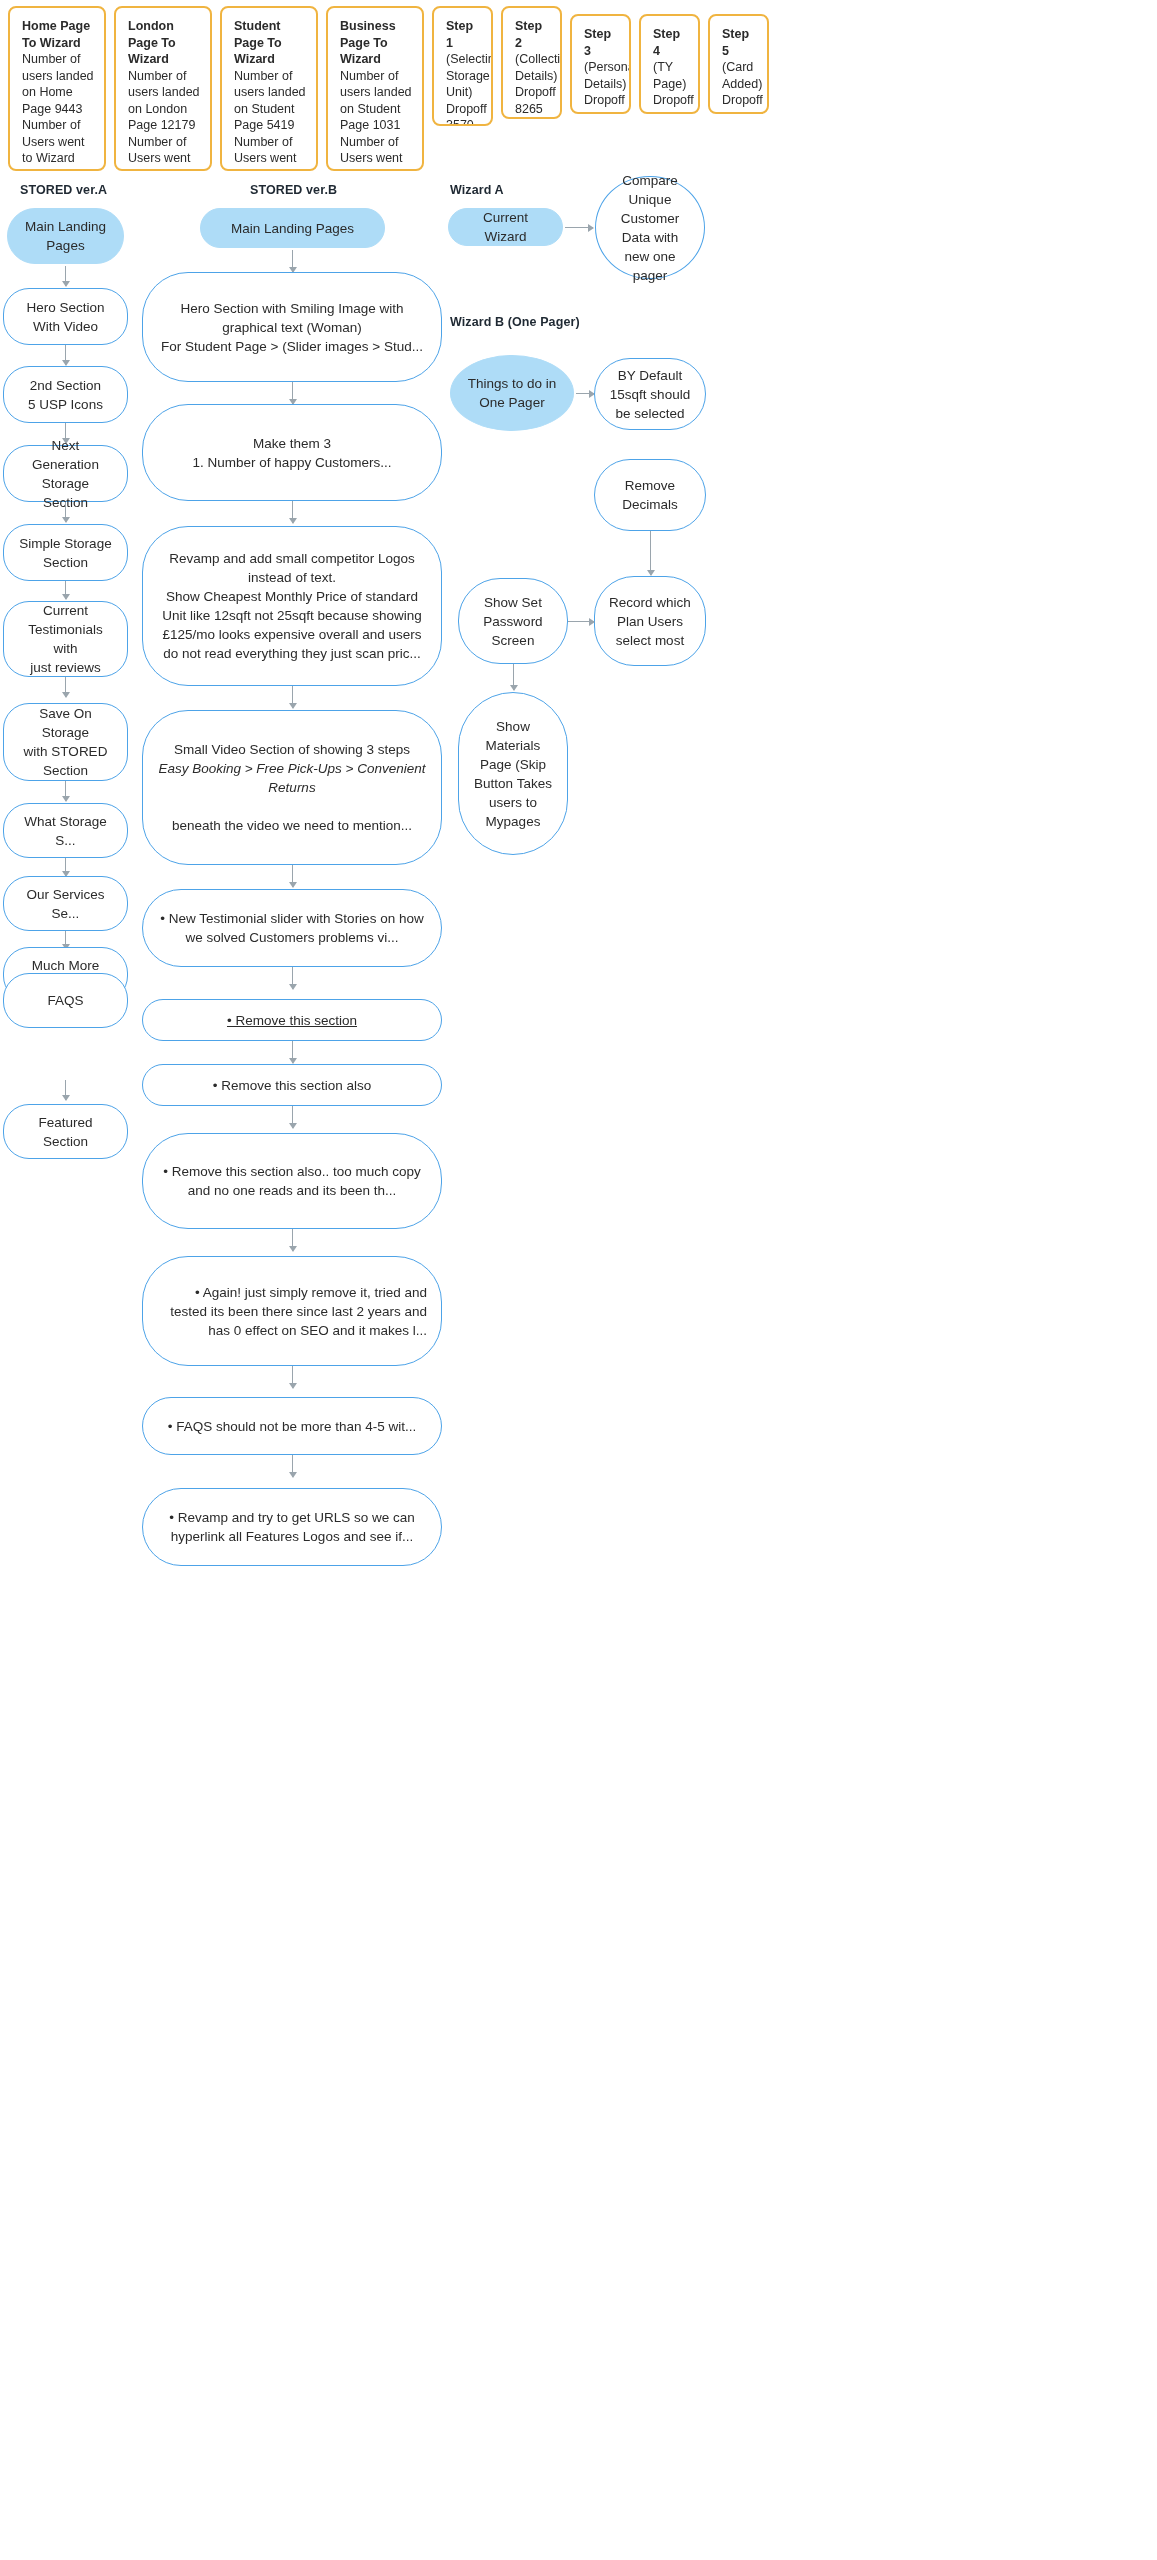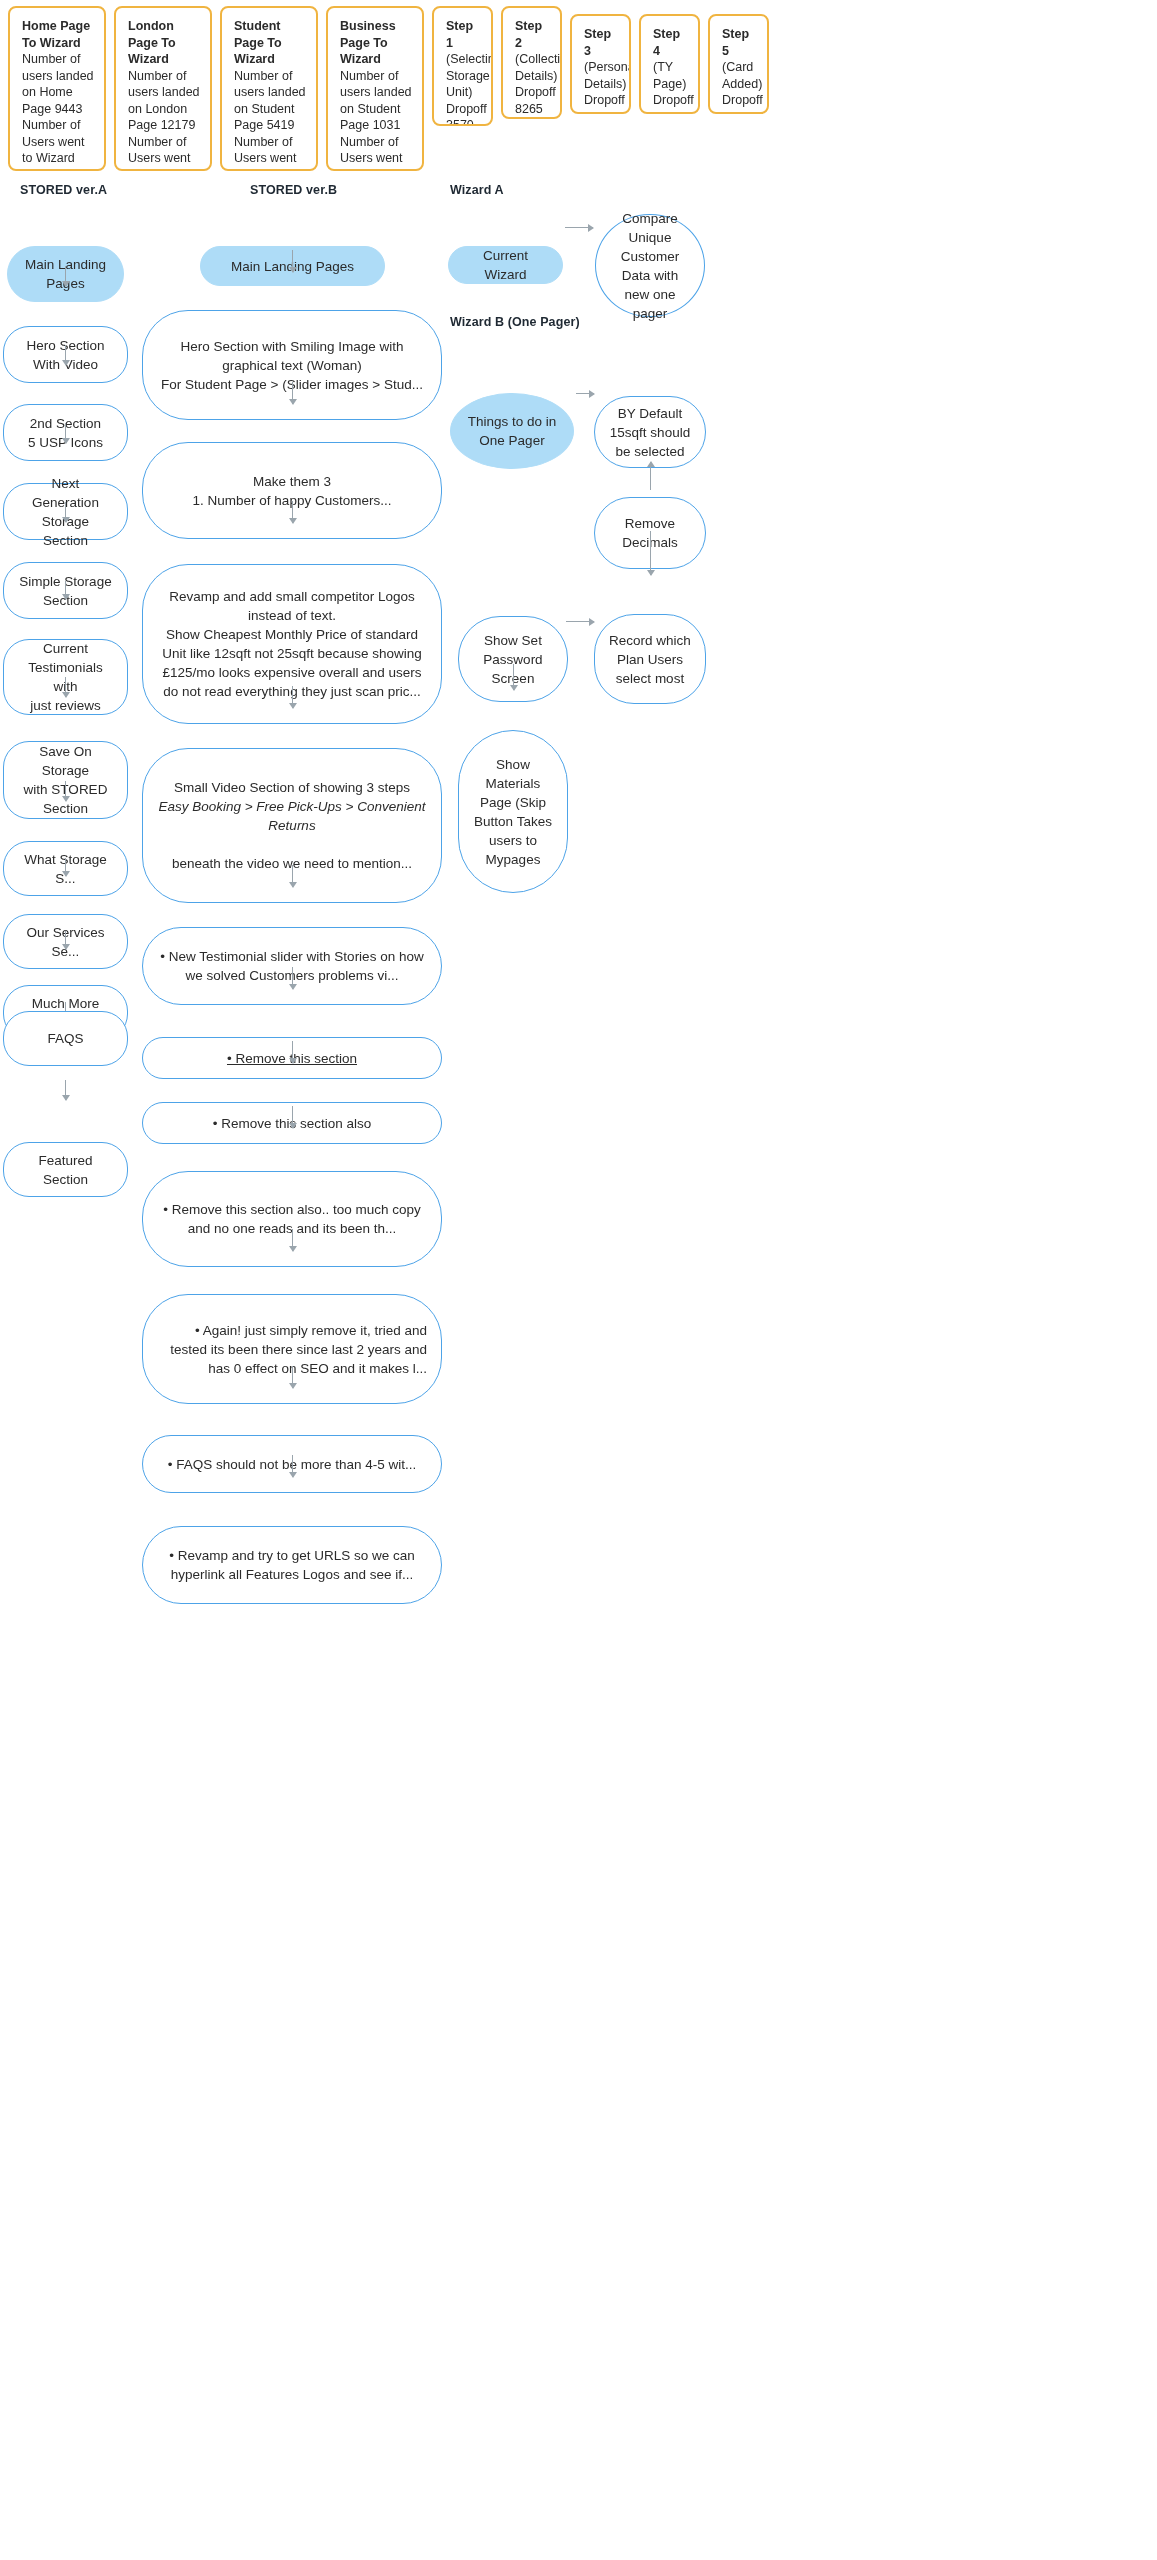--- a/index.html
+++ b/index.html
@@ -51,21 +51,20 @@
     justify-content:center;
     text-align:center;
     border:1.6px solid #4da3e8;
     border-radius:26px;
     background:#ffffff;
     font-size:13.5px;
     line-height:19px;
     color:#2b2b2b;
     padding:6px 14px;
     white-space:pre-line;
-    margin-top:38px;
   }
   .node.filled{
     background:#aedcf7;
     border-color:#aedcf7;
     border-radius:28px;
   }
   .node.tall-round{ border-radius:90px/48px; }
   .node .it{ font-style:italic; }
 
   

